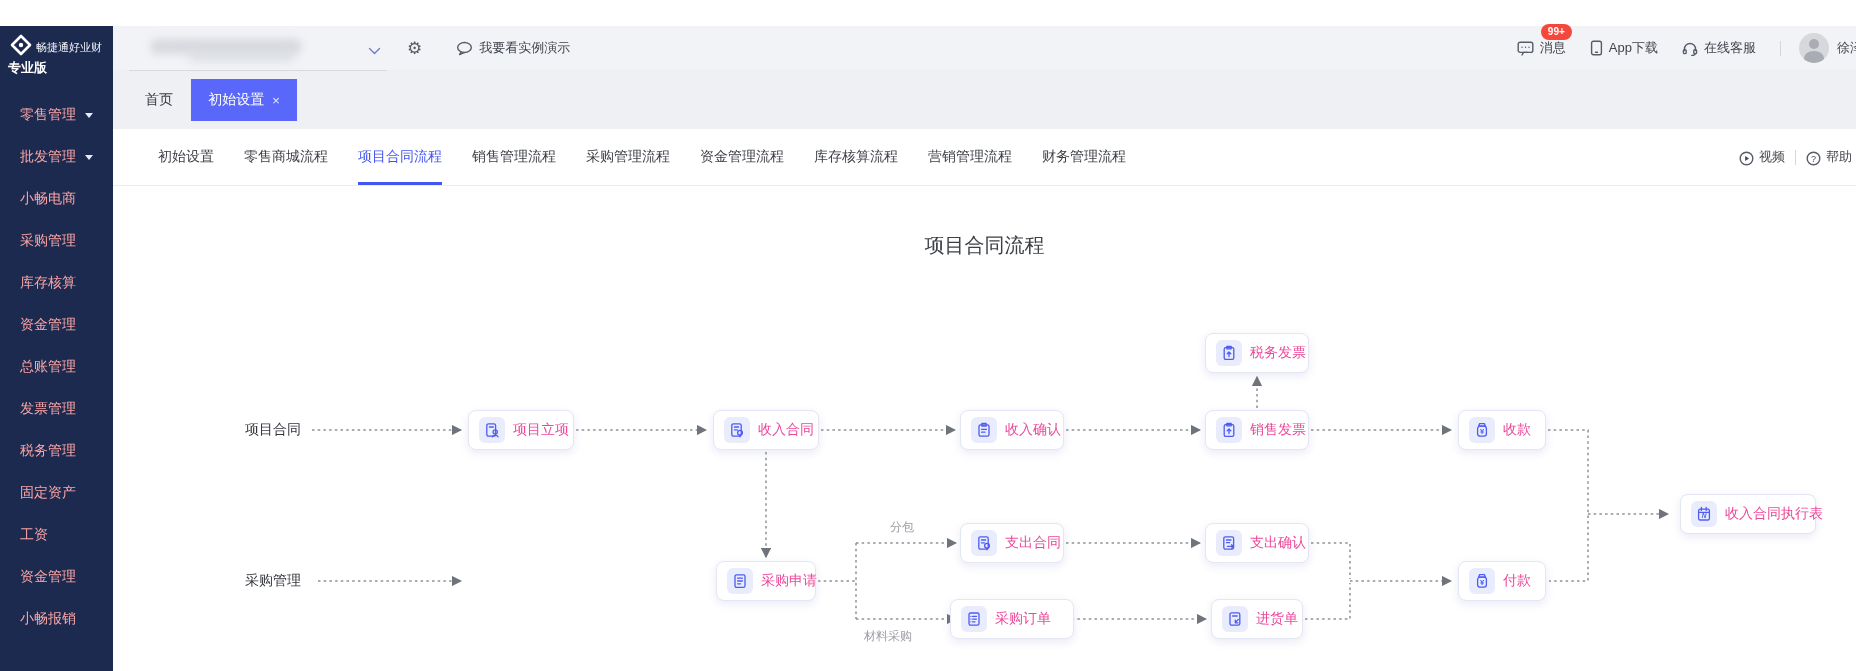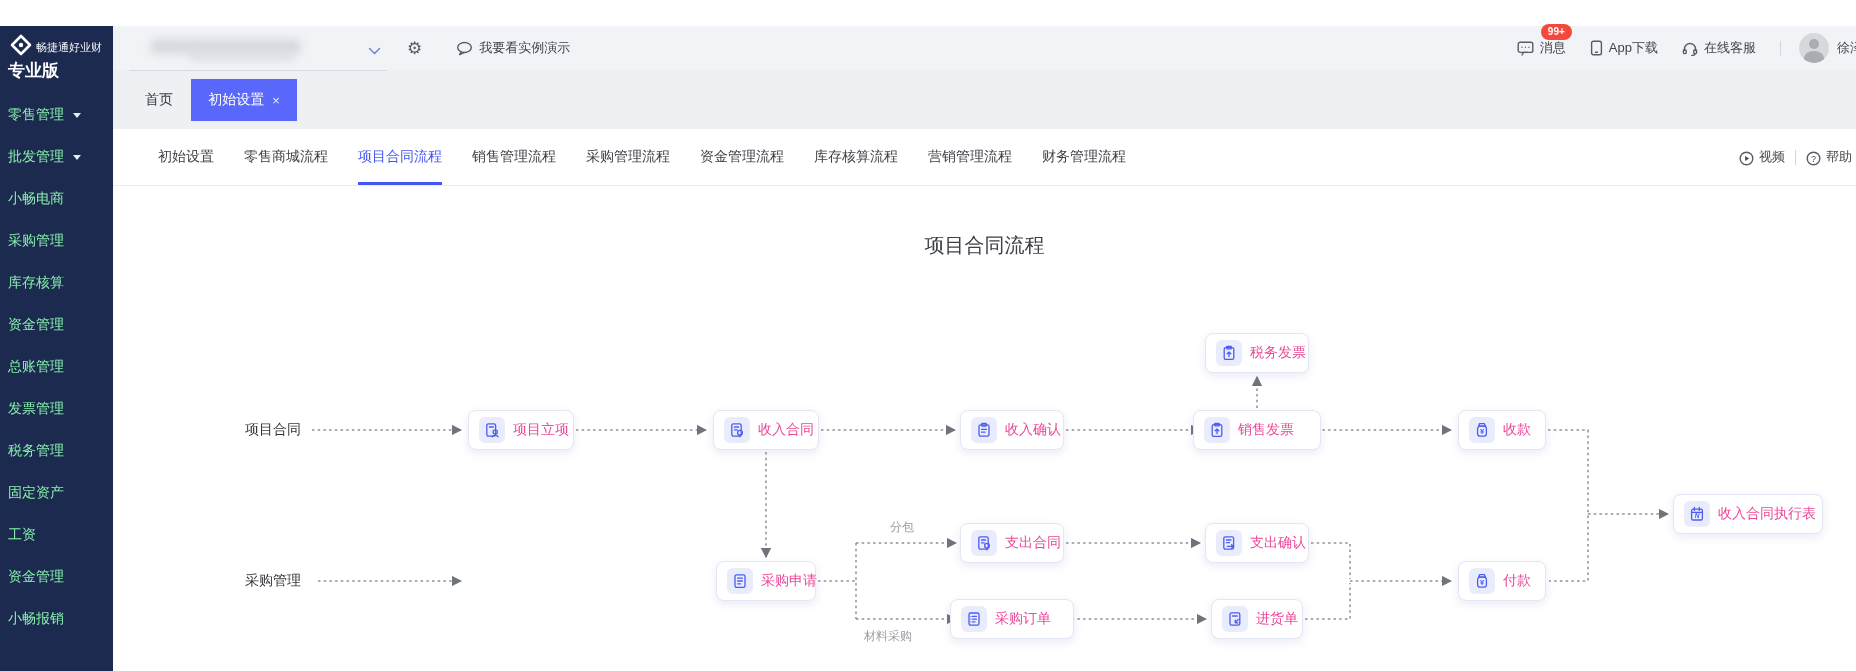--- a/index.html
+++ b/index.html
@@ -4,23 +4,23 @@
 <style>
   html,body{margin:0;padding:0;background:#fff;}
   body{font-family:"Liberation Sans","DejaVu Sans",sans-serif;-webkit-font-smoothing:antialiased;}
   .page{position:relative;width:1856px;height:671px;overflow:hidden;background:#fff;}
 
   
   .sidebar{position:absolute;left:0;top:26px;bottom:0;width:113px;background:#1d2a4f;color:#fff;z-index:3;}
   .logo-block{position:relative;height:48px;}
   .logo-glyph{position:absolute;left:9px;top:7px;}
   .brand-name{position:absolute;left:36px;top:14px;font-size:11px;color:#f2f4fa;letter-spacing:0;white-space:nowrap;}
-  .edition{position:absolute;left:8px;top:33px;font-size:17px;font-weight:bold;color:#fff;}
+  .edition{position:absolute;left:8px;top:33px;font-size:13px;font-weight:bold;color:#fff;}
   .side-nav{padding-top:20px;}
-  .side-item{height:42px;display:flex;align-items:center;padding-left:8px;font-size:14px;color:#86efac;cursor:pointer;position:relative;}
+  .side-item{height:42px;display:flex;align-items:center;padding-left:20px;font-size:14px;color:#fca5a5;cursor:pointer;position:relative;}
   .side-item .caret{margin-left:9px;display:inline-block;width:0;height:0;border-left:4.5px solid transparent;border-right:4.5px solid transparent;border-top:5px solid #e8ebf5;}
 
   
   .header{position:absolute;left:113px;right:0;top:26px;height:44px;background:#f2f3f6;display:flex;align-items:center;z-index:2;}
   .company-field{position:relative;width:258px;height:100%;margin-left:16px;border-bottom:1px solid #d7d9de;}
   .blur1{position:absolute;left:22px;top:13px;width:150px;height:15px;background:#cdd0d6;border-radius:4px;filter:blur(4px);opacity:.75;}
   .blur2{position:absolute;left:60px;top:25px;width:105px;height:11px;background:#d8dadf;border-radius:4px;filter:blur(4px);opacity:.7;}
   .chev{position:absolute;right:6px;top:16px;}
   .hicon-btn{display:flex;align-items:center;gap:6px;color:#3f434b;font-size:13px;cursor:pointer;white-space:nowrap;justify-content:center;}
   .gear{margin-left:20px;font-size:17px;color:#565c68;cursor:pointer;line-height:1;}
@@ -278,21 +278,21 @@
         <div class="node" style="left: 1012px; top: 430px; width: 104px;">
           <span class="nicon">
             <svg width="16" height="16" viewBox="0 0 16 16">
               <rect x="3" y="2.8" width="10" height="11.4" rx="1.6"></rect>
               <path d="M5.8 1.4h4.4v2.6H5.8z"></path>
               <path d="M5.6 7.4h4.8M5.6 10.2h3.4"></path>
             </svg>
           </span>
           <span class="nlabel">收入确认</span>
         </div>
-        <div class="node" style="left: 1257px; top: 430px; width: 128px;">
+        <div class="node" style="left: 1257px; top: 430px; width: 104px;">
           <span class="nicon">
             <svg width="16" height="16" viewBox="0 0 16 16">
               <rect x="3.2" y="2.6" width="9.6" height="11.8" rx="1.6"></rect>
               <path d="M5.8 1.4h4.4v2.4H5.8z"></path>
               <path d="M8 11.6V7M6.2 8.8L8 7l1.8 1.8"></path>
             </svg>
           </span>
           <span class="nlabel">销售发票</span>
         </div>
         <div class="node" style="left: 1257px; top: 353px; width: 104px;">
@@ -308,21 +308,21 @@
         <div class="node" style="left: 1502px; top: 430px; width: 88px;">
           <span class="nicon">
             <svg width="16" height="16" viewBox="0 0 16 16">
               <path d="M5.6 1.6h4.8l1 2.6H4.6z"></path>
               <rect x="3.6" y="4.2" width="8.8" height="10" rx="2.4"></rect>
               <text x="8" y="11.8" text-anchor="middle" font-size="7.5" font-weight="bold" fill="currentColor" stroke="none">¥</text>
             </svg>
           </span>
           <span class="nlabel">收款</span>
         </div>
-        <div class="node" style="left: 1748px; top: 514px; width: 150px;">
+        <div class="node" style="left: 1748px; top: 514px; width: 136px;">
           <span class="nicon">
             <svg width="16" height="16" viewBox="0 0 16 16">
               <rect x="2.6" y="3.2" width="10.8" height="10.8" rx="1.6"></rect>
               <path d="M5.4 1.4v3M10.2 1.4v3M2.6 6.4h10.8"></path>
               <text x="8" y="12" text-anchor="middle" font-size="6.5" font-weight="bold" font-style="italic" fill="currentColor" stroke="none">N</text>
             </svg>
           </span>
           <span class="nlabel">收入合同执行表</span>
         </div>
         <div class="node" style="left: 766px; top: 581px; width: 100px;">

